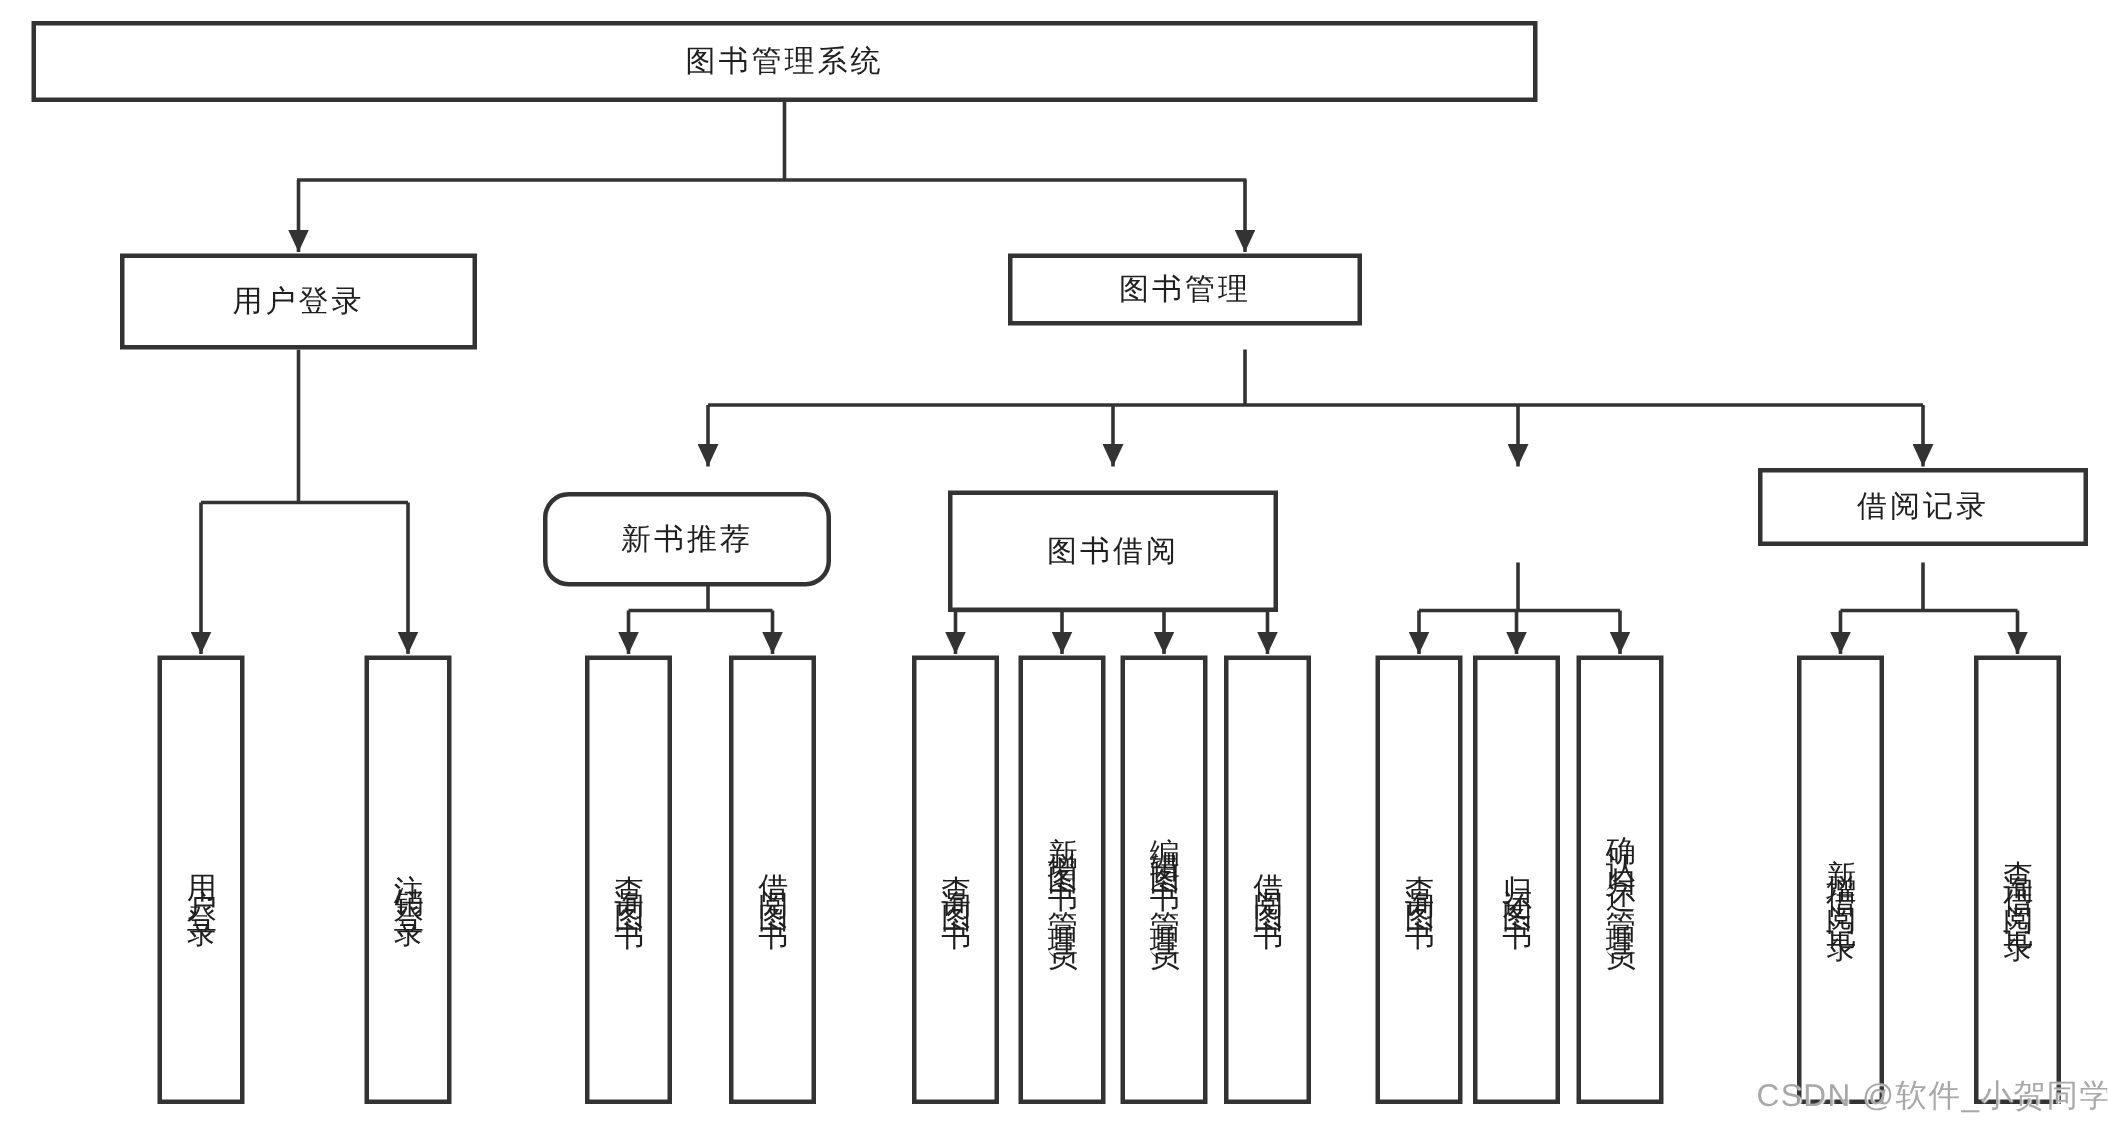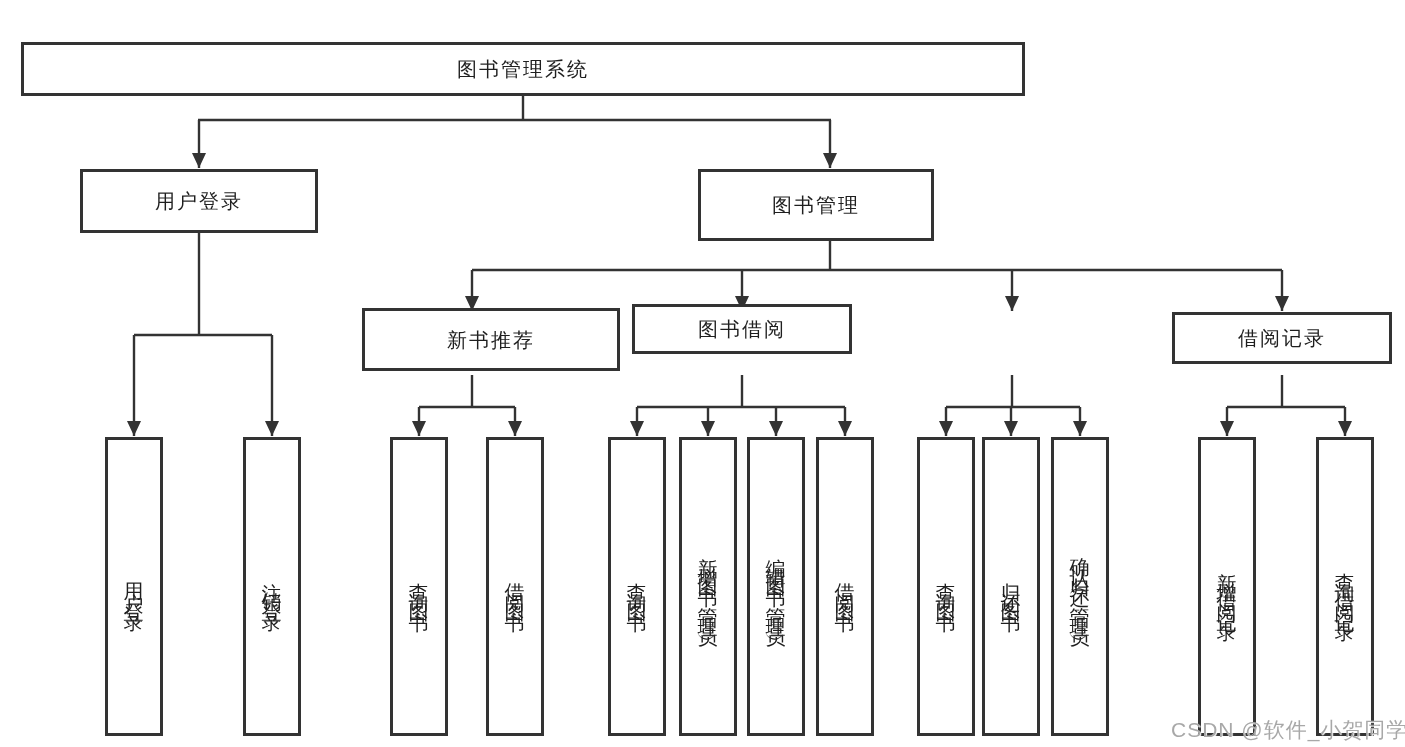--- a/index.html
+++ b/index.html
@@ -92,35 +92,35 @@
     <path d="M946 407 V436" marker-end="url(#arrow)"></path>
     <path d="M1011 407 V436" marker-end="url(#arrow)"></path>
     <path d="M1080 407 V436" marker-end="url(#arrow)"></path>
 
     <path d="M1282 375 V407"></path>
     <path d="M1227 407 H1345"></path>
     <path d="M1227 407 V436" marker-end="url(#arrow)"></path>
     <path d="M1345 407 V436" marker-end="url(#arrow)"></path>
   </svg>
 
-  <div class="node" style="left:21px;top:14px;width:1004px;height:54px;margin-top:28px;">
+  <div class="node" style="left:21px;top:14px;width:1004px;height:54px;">
     <span class="h-label">图书管理系统</span>
   </div>
 
   <div class="node" style="left:80px;top:169px;width:238px;height:64px;">
     <span class="h-label">用户登录</span>
   </div>
-  <div class="node" style="left:698px;top:169px;width:236px;height:72px;">
+  <div class="node" style="left:672px;top:169px;width:236px;height:48px;">
     <span class="h-label">图书管理</span>
   </div>
 
-  <div class="node" style="left:362px;top:308px;width:258px;height:63px;">
+  <div class="node" style="left:362px;top:328px;width:192px;height:63px;border-radius:17px;">
     <span class="h-label">新书推荐</span>
   </div>
-  <div class="node" style="left:632px;top:304px;width:220px;height:50px;align-items:center;">
+  <div class="node" style="left:632px;top:327px;width:220px;height:81px;align-items:center;">
     <span class="h-label">图书借阅</span>
   </div>
   <div class="node" style="left:1172px;top:312px;width:220px;height:52px;">
     <span class="h-label">借阅记录</span>
   </div>
 
   <div class="node" style="left:105px;top:437px;width:58px;height:299px;">
     <span class="v-label">用户登录</span>
   </div>
   <div class="node" style="left:243px;top:437px;width:58px;height:299px;">

